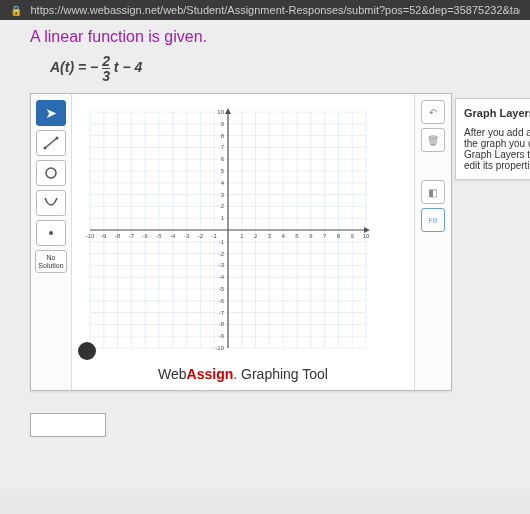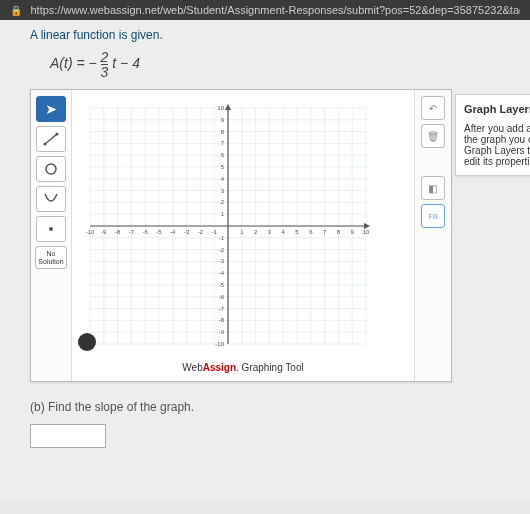--- a/index.html
+++ b/index.html
@@ -17,22 +17,22 @@
     display: flex;
     align-items: center;
     gap: 8px;
   }
   .browser-bar .lock { font-size: 10px; }
   .url { white-space: nowrap; overflow: hidden; }
   .page {
     padding: 8px 20px 40px 30px;
     background: #ededed;
   }
-  .prob-text { color: #0c4a6e; font-size: 12px; margin-bottom: 4px; }
-  .equation { color: #444; font-size: 14px; padding: 4px 0 10px 20px; font-style: italic;}
+  .prob-text { color: #a21caf; font-size: 16px; margin-bottom: 4px; }
+  .equation { color: #444; font-size: 14px; padding: 4px 0 10px 20px; font-style: italic; font-weight: bold;}
   .equation .num { display:inline-block; vertical-align: middle; text-align:center; line-height:1;}
   .equation .fline { border-top:1px solid #444; }
   .part-label { color: #555; margin: 6px 0; }
   .graph-box {
     display: flex;
     background: #fff;
     border: 1px solid #bbb;
     width: 420px;
     box-shadow: 0 1px 2px rgba(0,0,0,0.1);
     position: relative;
@@ -75,21 +75,21 @@
     flex: 1;
     position: relative;
     padding: 6px 6px 0 6px;
   }
   svg.grid { display:block; }
   .grid-line { stroke: #cfe0ee; stroke-width: 0.5; }
   .axis-line { stroke: #555; stroke-width: 1.2; }
   .tick-label { font-size: 6px; fill:#555; }
   .footer-tool {
     text-align: center;
-    font-size: 10px;
+    font-size: 14px;
     padding: 6px 0 8px 0;
     color: #333;
   }
   .footer-tool b { color:#c00; }
   .side-tools {
     width: 36px;
     border-left: 1px solid #ddd;
     background:#fbfbfb;
     display:flex;
     flex-direction:column;
@@ -289,20 +289,19 @@
         <div class="side-btn fill-btn">Fill</div>
       </div>
     </div>
 
     <div class="layers-panel">
       <h4>Graph Layers</h4>
       <div>After you add an object to the graph you can use Graph Layers to view and edit its properties.</div>
     </div>
   </div>
 
-  <div class="part-label">(b) Find the slope of the graph.</div>
   <input class="answer-box" style="">
 
   
 
   
 
 </div>
 
 </body></html>

